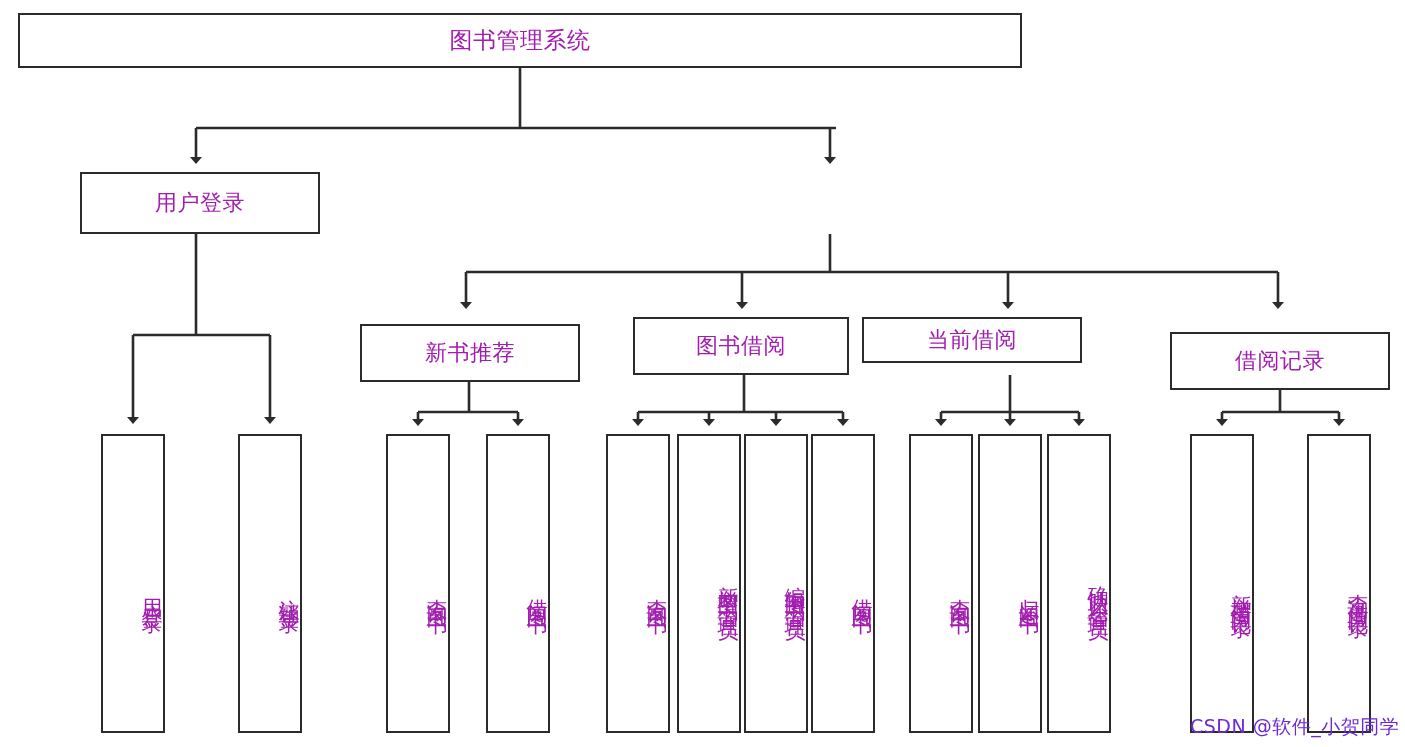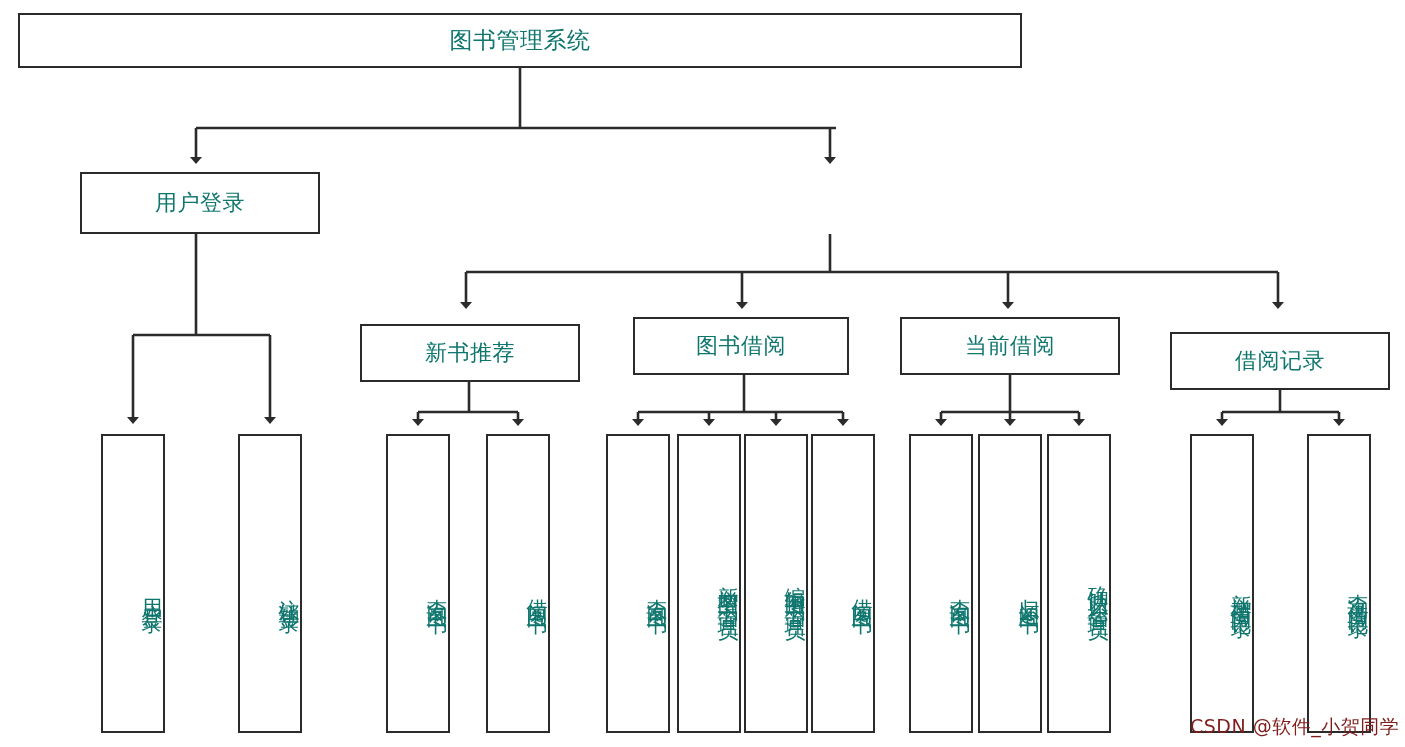--- a/index.html
+++ b/index.html
@@ -26,21 +26,21 @@
     pointer-events: none;
   }
   .node {
     position: absolute;
     box-sizing: border-box;
     background: #ffffff;
     border: 2.5px solid #2b2b2b;
     display: flex;
     align-items: center;
     justify-content: center;
-    color: #0f766e;
+    color: #a21caf;
   }
   .node.horiz {
     font-size: 22px;
     letter-spacing: 0.5px;
     line-height: 1.2;
     text-align: center;
   }
   .node.vert {
     writing-mode: vertical-rl;
     text-orientation: upright;
@@ -55,21 +55,21 @@
     writing-mode: vertical-rl;
     text-orientation: upright;
     display: block;
   }
   .node.root {
     font-size: 23px;
   }
   .watermark {
     position: absolute;
     font-size: 19px;
-    color: #7f1d1d;
+    color: #6d28d9;
     white-space: nowrap;
     letter-spacing: 0.5px;
   }
 </style>
 </head>
 <body>
 
 <div id="canvas">
 
   <svg class="edges" viewBox="0 0 1405 747">
@@ -132,21 +132,21 @@
 
 
   <div class="node horiz" style="left:360px; top:317px; width:220px; height:58px;margin-top:7px;">
     <span>新书推荐</span>
   </div>
 
   <div class="node horiz" style="left:633px; top:317px; width:216px; height:58px;">
     <span>图书借阅</span>
   </div>
 
-  <div class="node horiz" style="left:900px; top:317px; width:220px; height:58px;align-items:center;">
+  <div class="node horiz" style="left:862px; top:317px; width:220px; height:46px;align-items:center;">
     <span>当前借阅</span>
   </div>
 
   <div class="node horiz" style="left:1170px; top:332px; width:220px; height:58px;">
     <span>借阅记录</span>
   </div>
 
   <div class="node vert" style="left:101px; top:434px; width:64px; height:299px;">
     <span class="vtext">用户登录</span>
   </div>

